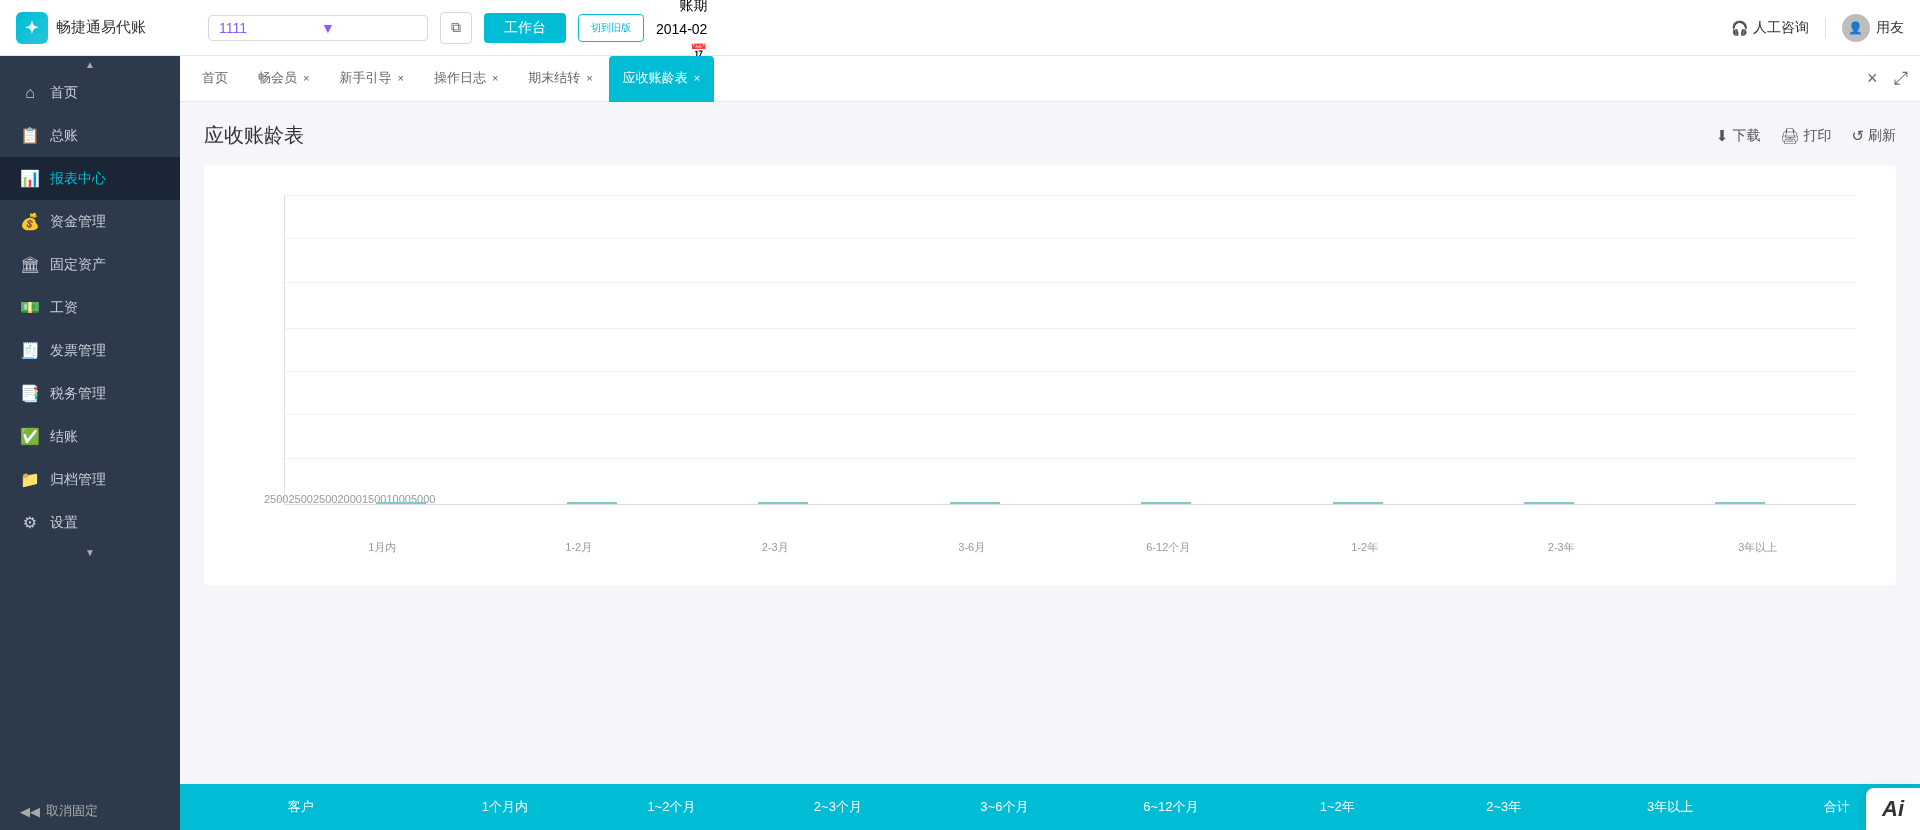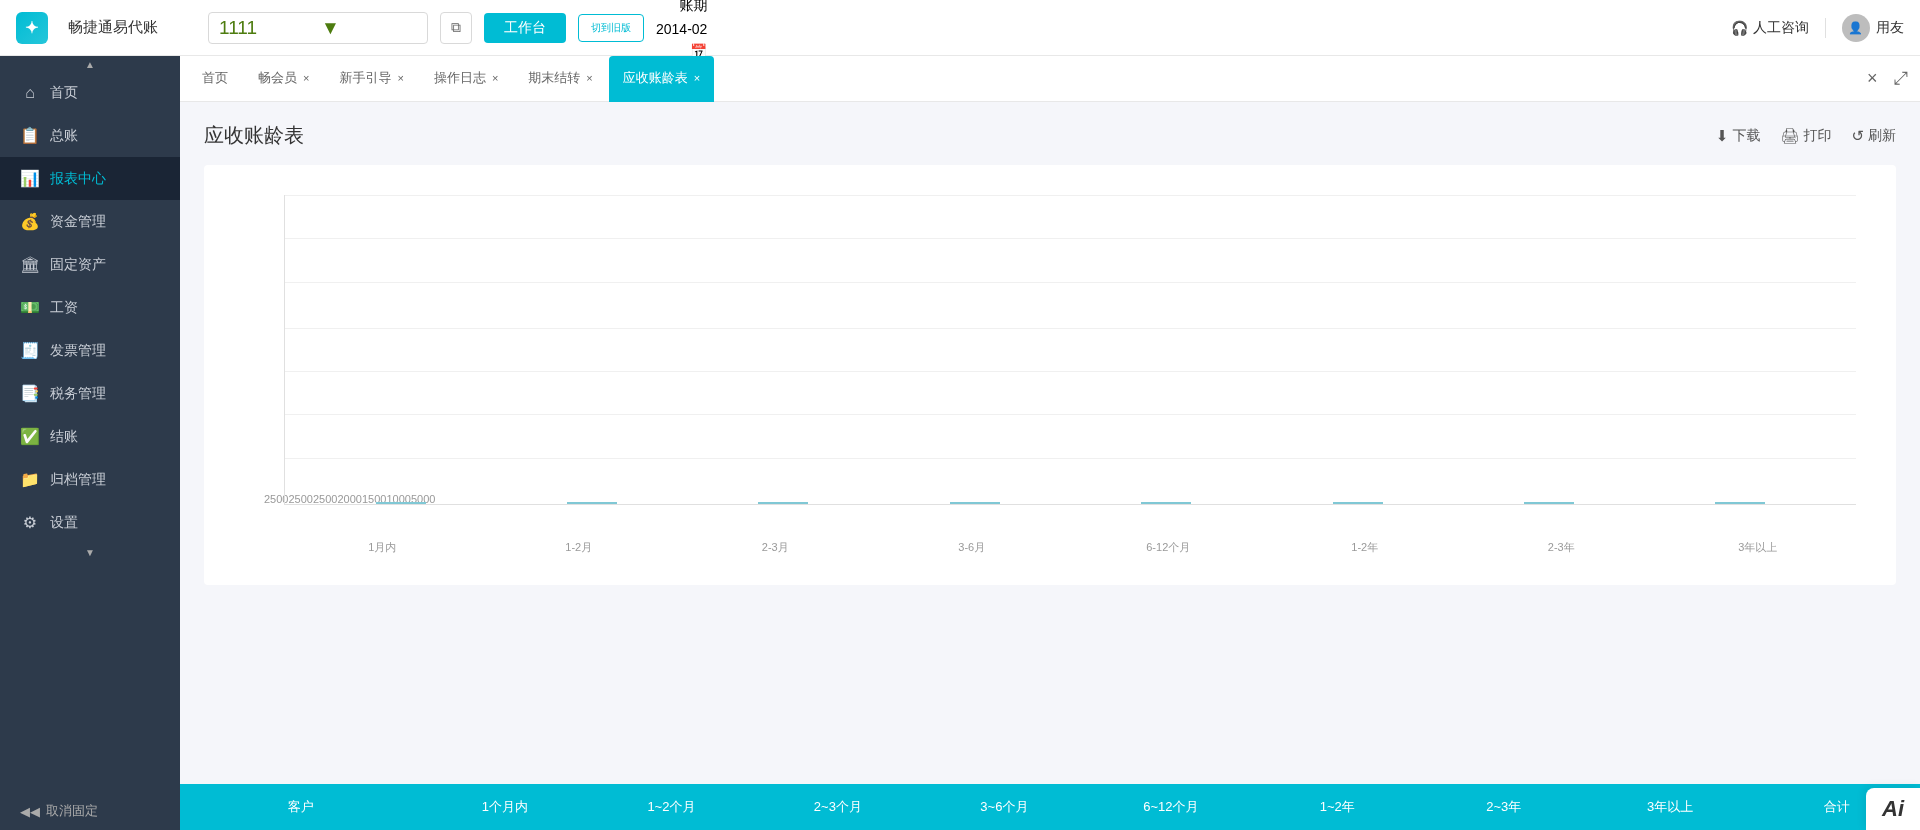--- a/index.html
+++ b/index.html
@@ -28,29 +28,28 @@
       height: 32px;
       background: linear-gradient(135deg, #00bcd4, #26c6da);
       border-radius: 6px;
       display: flex; align-items: center; justify-content: center;
       color: white; font-size: 16px; font-weight: bold;
     }
     .logo-text {
       font-size: 15px;
       color: #333;
       font-weight: 500;
-      margin-left: 12px;
     }
     .company-select {
       display: flex; align-items: center; gap: 6px;
       border: 1px solid #d9d9d9; border-radius: 4px;
       padding: 4px 10px; cursor: pointer; background: #fff;
       min-width: 220px;
     }
-    .company-select span { font-size: 19px; color: #4d7c0f; flex: 1; }
+    .company-select span { font-size: 14px; color: #8b5cf6; flex: 1; }
     .dropdown-icon { color: #999; font-size: 12px; }
     .copy-btn {
       width: 32px; height: 32px;
       border: 1px solid #d9d9d9; border-radius: 4px;
       display: flex; align-items: center; justify-content: center;
       cursor: pointer; background: #fff; color: #666;
     }
     .workbench-btn {
       background: #00bcd4; color: white;
       border: none; border-radius: 4px;

